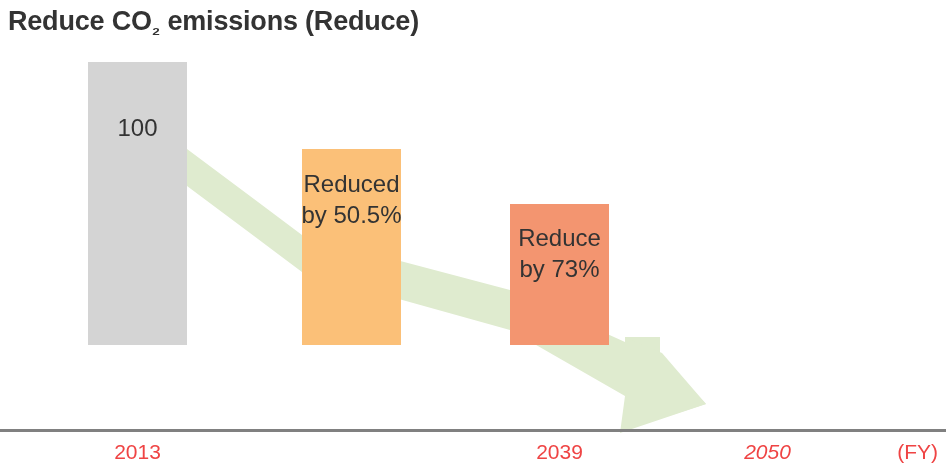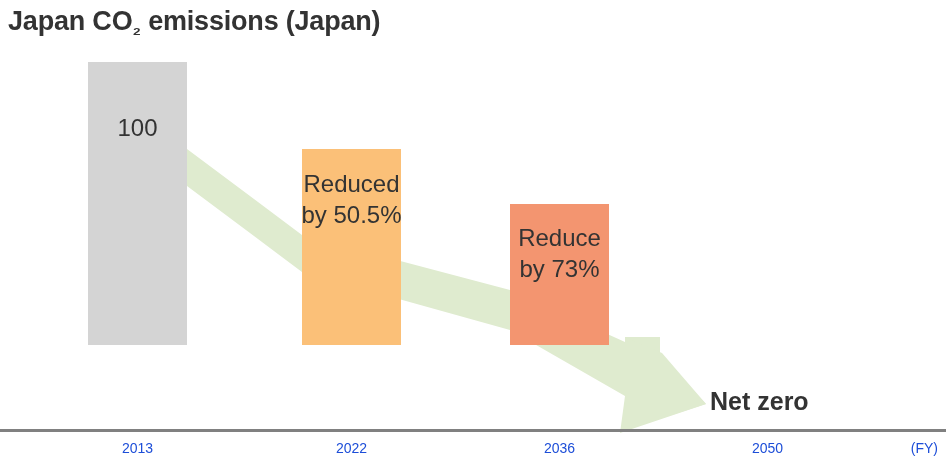--- a/index.html
+++ b/index.html
@@ -87,60 +87,58 @@
     position: absolute;
     left: 0;
     top: 429px;
     width: 946px;
     height: 3px;
     background: #808080;
   }
   .tick-label {
     position: absolute;
     top: 440px;
-    font-size: 14px;
-    color: #1d4ed8;
+    font-size: 21px;
+    color: #ef4444;
     text-align: center;
   }
   #tick-2013 { left: 88px;  width: 99px; }
   #tick-2022 { left: 302px; width: 99px; }
   #tick-2030 { left: 510px; width: 99px; }
-  #tick-2050 { left: 718px; width: 99px; }
+  #tick-2050 { left: 718px; width: 99px; font-style: italic; }
   #tick-unit  { left: 866px; width: 72px; text-align: right; }
 </style>
 </head>
 <body>
 
 <div id="chart-root">
 
-  <div id="chart-title"><span>Japan CO</span><span class="sub">₂</span><span> emissions (Japan)</span></div>
+  <div id="chart-title"><span>Reduce CO</span><span class="sub">₂</span><span> emissions (Reduce)</span></div>
 
   <div id="plot-area">
 
     <svg id="arrow-layer" viewBox="0 0 946 474" width="946" height="474" xmlns="http://www.w3.org/2000/svg">
 
       <path d="M 187,149 L 302,235 L 510,290 L 625,342 L 625,396 L 510,330 L 302,272 L 187,186 Z" fill="#dfebcf"></path>
 
       <path d="M 625,337 L 660,337 L 660,355 L 706,404 L 625,430 Z" fill="#dfebcf"></path>
       <path d="M 625,337 L 662,353 L 706,404 L 620,433 L 625,396 Z" fill="#dfebcf"></path>
     </svg>
 
     <div class="bar" id="bar-2013"></div>
     <div class="bar" id="bar-2022"></div>
     <div class="bar" id="bar-2030"></div>
 
     <div class="bar-label" id="label-2013">100</div>
     <div class="bar-label" id="label-2022">Reduced
 by 50.5%</div>
     <div class="bar-label" id="label-2030">Reduce
 by 73%</div>
-    <div id="label-netzero">Net zero</div>
 
     <div id="axis-line"></div>
 
     <div class="tick-label" id="tick-2013">2013</div>
-    <div class="tick-label" id="tick-2022">2022</div>
-    <div class="tick-label" id="tick-2030">2036</div>
+    <div class="tick-label" id="tick-2030">2039</div>
     <div class="tick-label" id="tick-2050">2050</div>
     <div class="tick-label" id="tick-unit">(FY)</div>
 
   </div>
 </div>
 
 </body></html>

